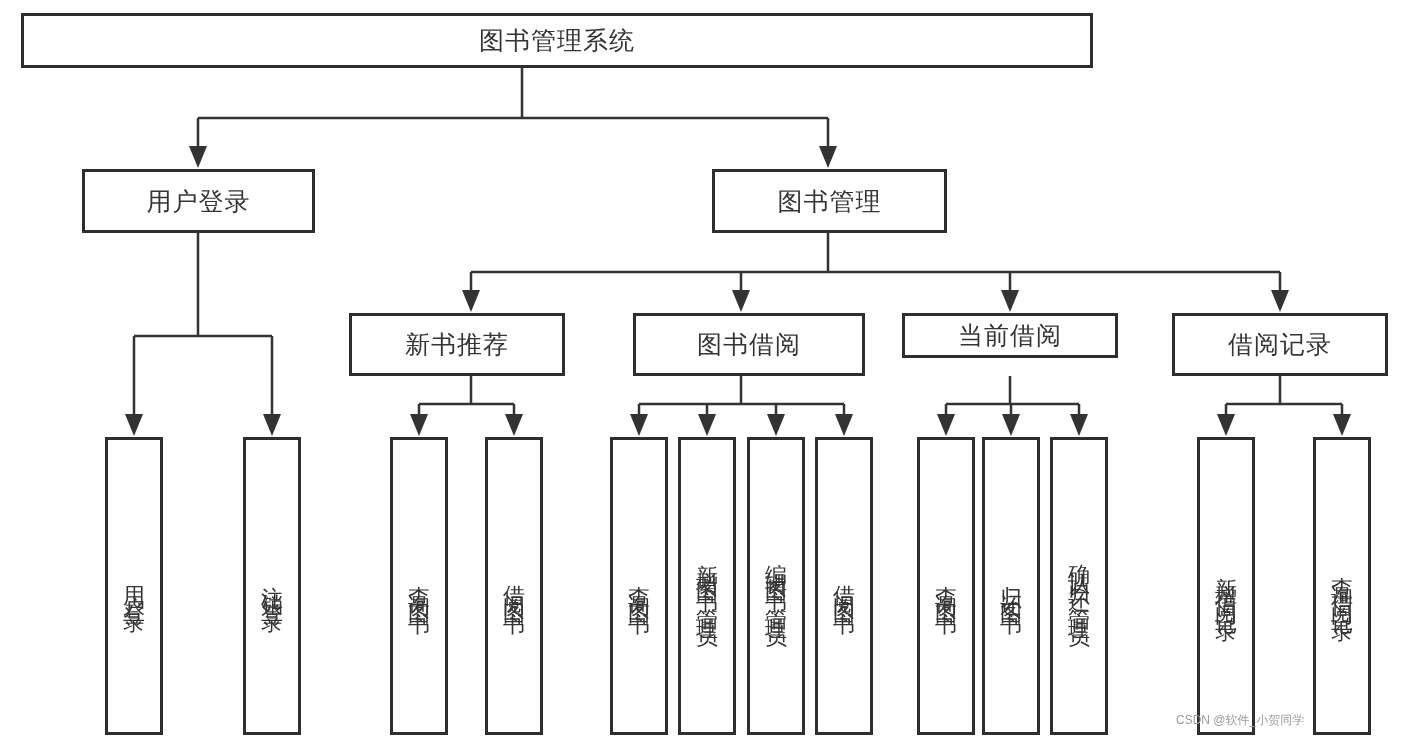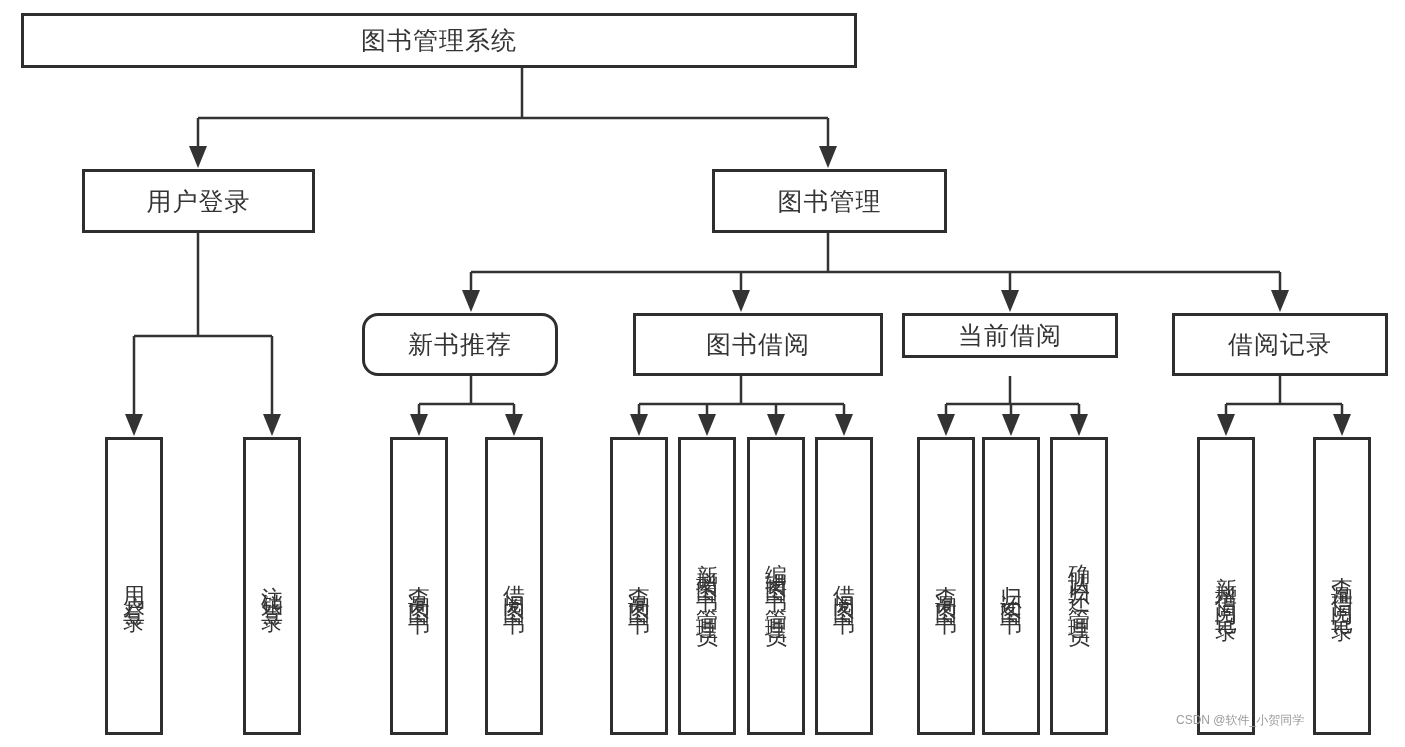--- a/index.html
+++ b/index.html
@@ -99,27 +99,27 @@
       <path d="M1002 414 L1020 414 L1011 436 Z" fill="#333333"></path>
       <path d="M1070 414 L1088 414 L1079 436 Z" fill="#333333"></path>
     </g>
     <g>
       <path d="M1280 376 V404 M1226 404 H1342 M1226 404 V418 M1342 404 V418" stroke="#333333" stroke-width="2.5" fill="none"></path>
       <path d="M1217 414 L1235 414 L1226 436 Z" fill="#333333"></path>
       <path d="M1333 414 L1351 414 L1342 436 Z" fill="#333333"></path>
     </g>
   </svg>
 
-  <div class="box h" style="left:21px; top:13px; width:836px; height:55px;">图书管理系统</div>
+  <div class="box h" style="left:21px; top:13px; width:1072px; height:55px;">图书管理系统</div>
 
   <div class="box h" style="left:82px; top:169px; width:233px; height:64px;">用户登录</div>
   <div class="box h" style="left:712px; top:169px; width:235px; height:64px;">图书管理</div>
 
-  <div class="box h" style="left:362px; top:313px; width:196px; height:63px;border-radius:16px;">新书推荐</div>
-  <div class="box h" style="left:633px; top:313px; width:250px; height:63px;">图书借阅</div>
+  <div class="box h" style="left:349px; top:313px; width:216px; height:63px;">新书推荐</div>
+  <div class="box h" style="left:633px; top:313px; width:232px; height:63px;">图书借阅</div>
   <div class="box h" style="left:902px; top:313px; width:216px; height:45px;">当前借阅</div>
   <div class="box h" style="left:1172px; top:313px; width:216px; height:63px;">借阅记录</div>
 
   <div class="box v" style="left:105px; top:437px; width:58px; height:298px;">
     <span class="vtext">用户登录</span>
   </div>
   <div class="box v" style="left:243px; top:437px; width:58px; height:298px;">
     <span class="vtext">注销登录</span>
   </div>
 

